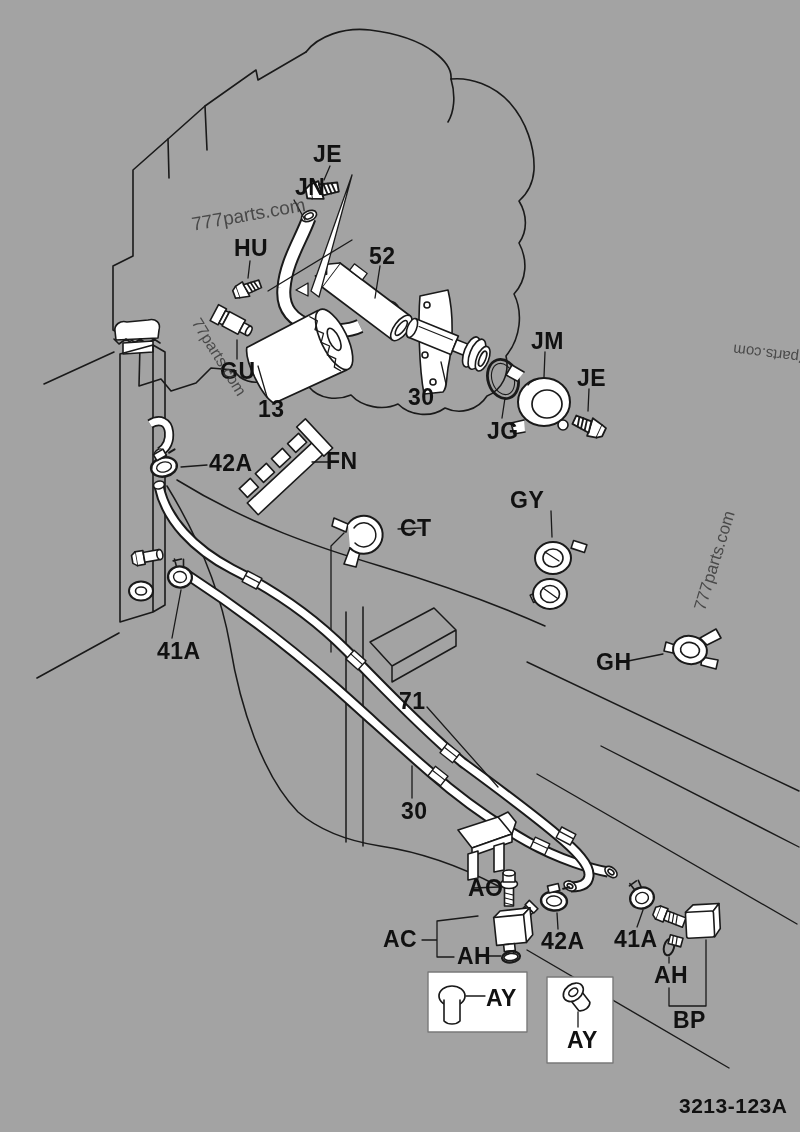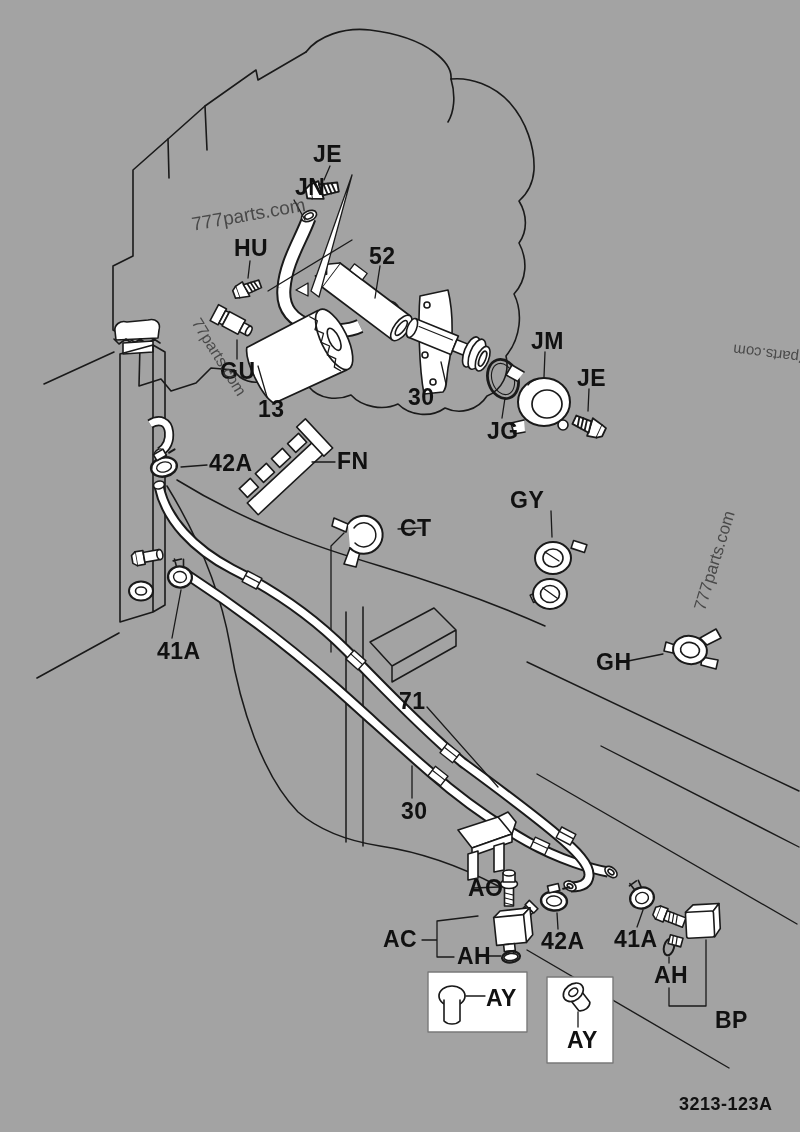--- a/index.html
+++ b/index.html
@@ -1,21 +1,21 @@
 <!DOCTYPE html>
 <html><head>
 <meta charset="utf-8">
 <style>
   html,body{margin:0;padding:0;background:#fff;}
   #page{position:relative;width:800px;height:1132px;background:#a3a3a3;overflow:hidden;
         font-family:"Liberation Sans", sans-serif;}
   svg{position:absolute;left:0;top:0;}
   .lbl{position:absolute;font-weight:700;font-size:23px;color:#111;white-space:nowrap;
        letter-spacing:0.5px;line-height:1;}
-  .figno{position:absolute;font-weight:700;font-size:18px;color:#111;white-space:nowrap;letter-spacing:0.5px;}
+  .figno{position:absolute;font-weight:700;font-size:21px;color:#111;white-space:nowrap;letter-spacing:0.5px;}
   .wm{position:absolute;color:#3a3a3a;opacity:0.85;white-space:nowrap;transform-origin:left top;}
   .wm1{left:190px;top:214px;font-size:19px;transform:rotate(-10deg);}
   .wm2{left:203px;top:315px;font-size:16px;transform:rotate(58deg);}
   .wm3{left:700px;top:600px;font-size:17px;transform:rotate(-73deg);transform-origin:left center;}
   .wm4{left:733px;top:346px;font-size:15px;transform:rotate(187deg);transform-origin:center center;}
 </style>
 </head>
 <body>
 
 <div id="page">
@@ -327,34 +327,34 @@
 <div class="lbl" style="left:295px;top:176px">JN</div>
 <div class="lbl" style="left:234px;top:237px">HU</div>
 <div class="lbl" style="left:369px;top:245px">52</div>
 <div class="lbl" style="left:220px;top:360px">GU</div>
 <div class="lbl" style="left:258px;top:398px">13</div>
 <div class="lbl" style="left:408px;top:386px">30</div>
 <div class="lbl" style="left:487px;top:420px">JG</div>
 <div class="lbl" style="left:531px;top:330px">JM</div>
 <div class="lbl" style="left:577px;top:367px">JE</div>
 <div class="lbl" style="left:209px;top:452px">42A</div>
-<div class="lbl" style="left:337px;top:450px">FN</div>
+<div class="lbl" style="left:326px;top:450px">FN</div>
 <div class="lbl" style="left:400px;top:517px">CT</div>
 <div class="lbl" style="left:510px;top:489px">GY</div>
 <div class="lbl" style="left:596px;top:651px">GH</div>
 <div class="lbl" style="left:157px;top:640px">41A</div>
 <div class="lbl" style="left:399px;top:690px">71</div>
 <div class="lbl" style="left:401px;top:800px">30</div>
 <div class="lbl" style="left:468px;top:877px">AO</div>
 <div class="lbl" style="left:383px;top:928px">AC</div>
 <div class="lbl" style="left:457px;top:945px">AH</div>
 <div class="lbl" style="left:541px;top:930px">42A</div>
 <div class="lbl" style="left:614px;top:928px">41A</div>
 <div class="lbl" style="left:654px;top:964px">AH</div>
-<div class="lbl" style="left:715px;top:1009px">BP</div>
+<div class="lbl" style="left:673px;top:1009px">BP</div>
 <div class="lbl" style="left:486px;top:987px">AY</div>
 <div class="lbl" style="left:567px;top:1029px">AY</div>
 
 <div class="figno" style="left:679px;top:1094px">3213-123A</div>
 
 <div class="wm wm1">777parts.com</div>
 <div class="wm wm2">77parts.com</div>
 <div class="wm wm3">777parts.com</div>
 <div class="wm wm4">7parts.com</div>
 

